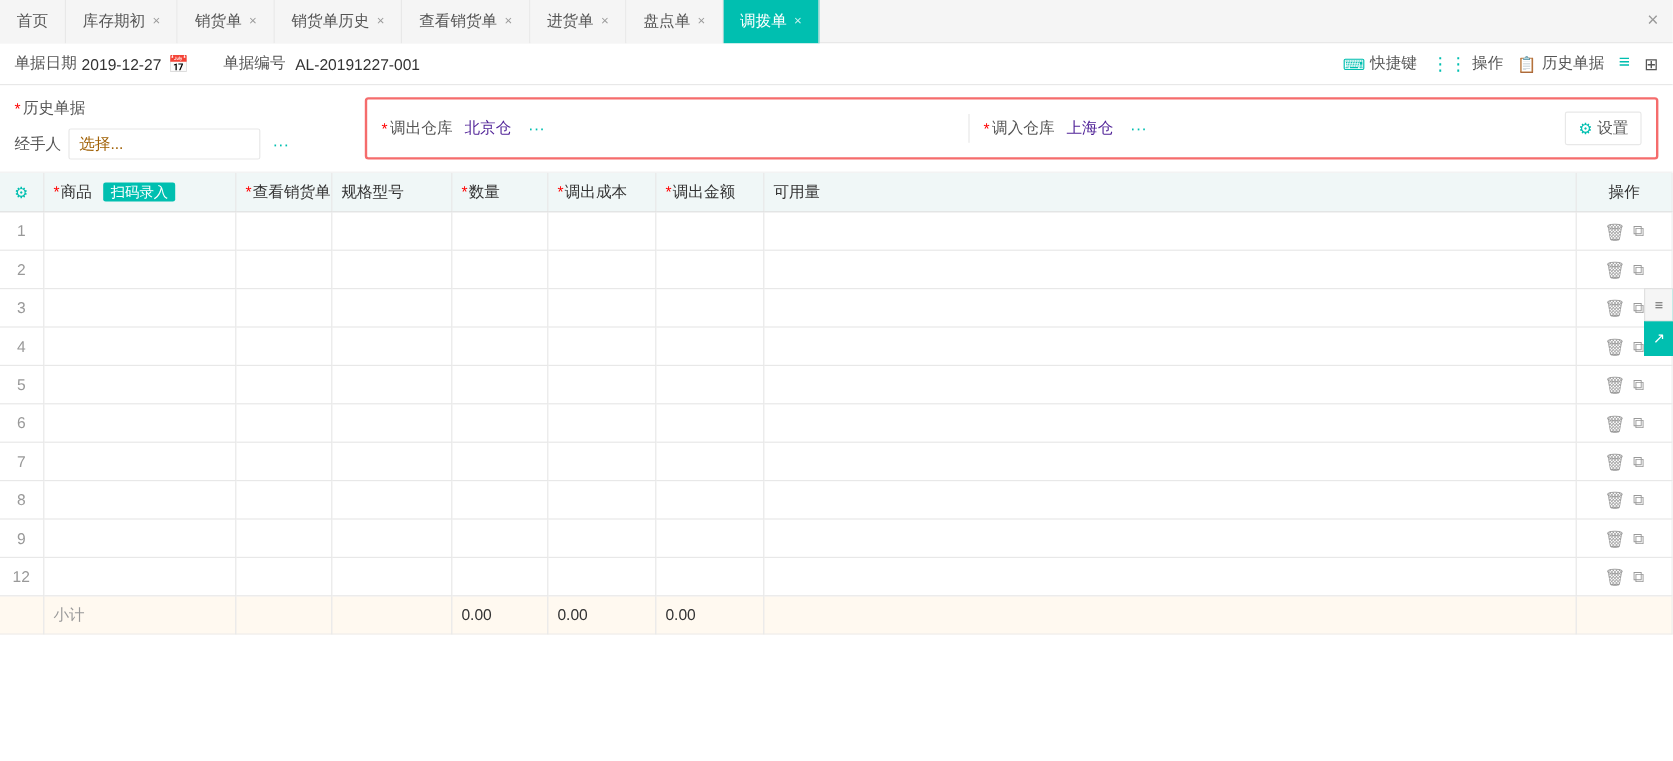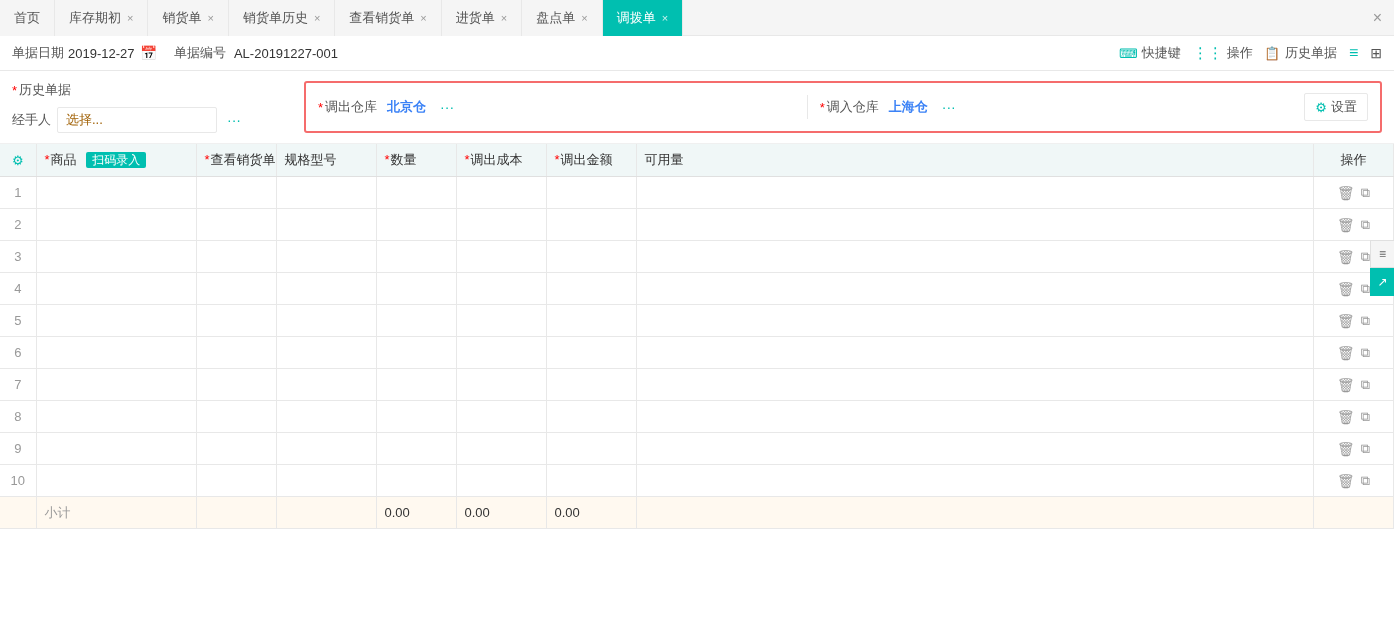--- a/index.html
+++ b/index.html
@@ -107,21 +107,21 @@
       align-items: center;
       padding: 8px 12px;
       gap: 0;
       min-height: 52px;
     }
     .transfer-section {
       display: flex; align-items: center; gap: 6px;
       flex: 1;
     }
     .transfer-label { color: #555; white-space: nowrap; display: flex; align-items: center; gap: 2px; }
-    .transfer-val { color: #3b82f6; font-weight: bold; }
+    .transfer-val { color: #4c1d95; }
     .transfer-more { color: #00bfb0; cursor: pointer; font-size: 14px; margin-left: 8px; }
 
     
     .settings-btn {
       display: flex; align-items: center; gap: 4px;
       border: 1px solid #e8e8e8; border-radius: 2px;
       padding: 4px 10px; cursor: pointer; background: #fff;
       color: #555; font-size: 13px;
       margin-left: 8px;
       white-space: nowrap;
@@ -209,21 +209,21 @@
   <div class="tab-window-close">×</div>
 </div>
 
 <div class="toolbar">
   <div class="toolbar-item">
     <span>单据日期</span>
     <span style="color:#333;">2019-12-27</span>
     <span style="color:#00bfb0; font-size:14px; margin-left:2px;">📅</span>
   </div>
   <div class="toolbar-item">
-    <span style="">单据编号</span>
+    <span style="margin-left:12px;">单据编号</span>
     <span style="color:#333; margin-left:4px;">AL-20191227-001</span>
   </div>
 
   <div class="toolbar-right" style="margin-left:auto;">
     <div class="toolbar-right-item">
       <span style="color:#00bfb0;">⌨</span>
       <span>快捷键</span>
     </div>
     <div class="toolbar-right-item">
       <span style="color:#00bfb0; font-size:15px;">⋮⋮</span>
@@ -463,21 +463,21 @@
       <td></td>
       <td></td>
       <td>
         <div class="ops-cell">
           <span class="icon-btn" title="删除">🗑</span>
           <span class="icon-btn" title="复制" style="font-size:13px;">⧉</span>
         </div>
       </td>
     </tr>
         <tr style="background: rgb(255, 255, 255);">
-      <td class="row-num">10</td>
+      <td class="row-num">12</td>
       <td style="cursor:pointer;"></td>
       <td></td>
       <td></td>
       <td style="cursor:pointer;"></td>
       <td style="cursor:pointer;"></td>
       <td></td>
       <td></td>
       <td>
         <div class="ops-cell">
           <span class="icon-btn" title="删除">🗑</span>

